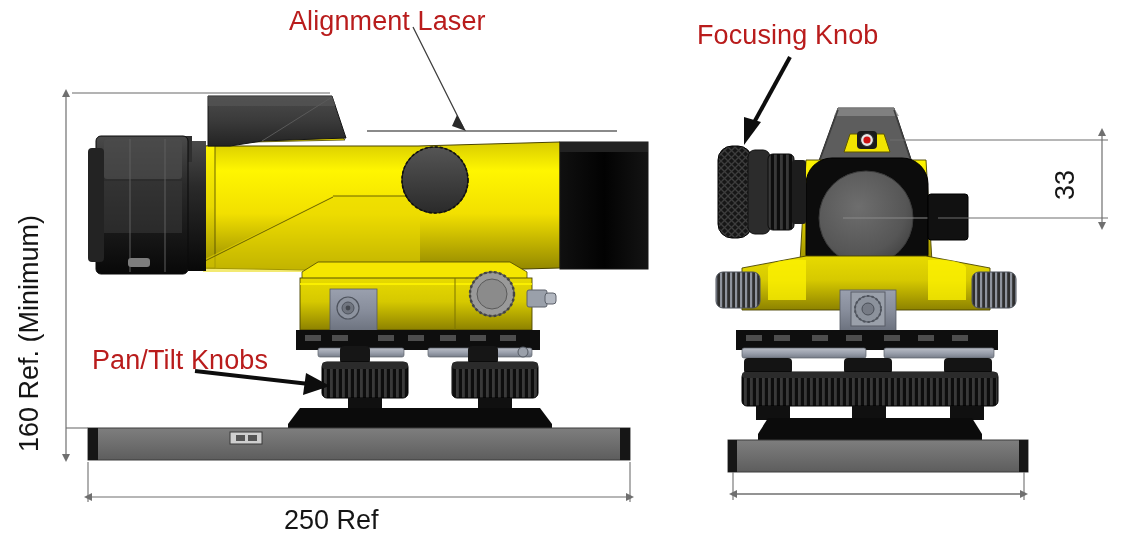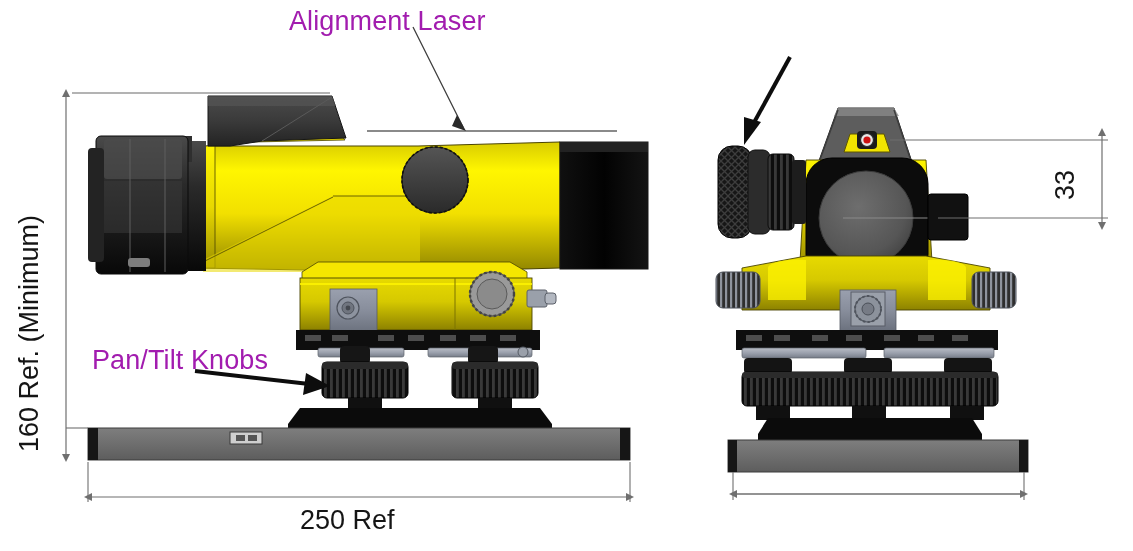--- a/index.html
+++ b/index.html
@@ -1,19 +1,19 @@
 <!DOCTYPE html>
 <html><head>
 <meta charset="utf-8">
 <style>
   html,body{margin:0;padding:0;background:#ffffff;}
   body{width:1133px;height:551px;position:relative;overflow:hidden;
        font-family:"Liberation Sans","DejaVu Sans",sans-serif;color:#111;}
   .stage{position:absolute;inset:0;}
-  .lbl{position:absolute;white-space:nowrap;font-size:27px;color:#a21caf;letter-spacing:.1px;}
+  .lbl{position:absolute;white-space:nowrap;font-size:27px;color:#b91c1c;letter-spacing:.1px;}
   .dimtext{position:absolute;white-space:nowrap;font-size:27px;color:#151515;}
   .rot90{transform:rotate(-90deg);transform-origin:left top;}
   svg{position:absolute;left:0;top:0;overflow:visible;}
 </style>
 </head>
 <body>
 
 <div class="stage">
 
   <svg width="1133" height="551">
@@ -295,21 +295,22 @@
     <g>
       <line x1="790" y1="57" x2="751" y2="128" stroke="#0d0d0d" stroke-width="4"></line>
       <path d="M761,122 L744,145 L744,117 Z" fill="#0d0d0d"></path>
     </g>
   </svg>
 
   <div class="lbl" style="left:289px;top:6px;">Alignment Laser</div>
 
   <div class="lbl" style="left:92px;top:345px;text-align:center;">Pan/Tilt Knobs</div>
 
+  <div class="lbl" style="left:697px;top:20px;">Focusing Knob</div>
 
   <div class="dimtext rot90" style="left:14px;top:452px;">160 Ref. (Minimum)</div>
 
-  <div class="dimtext" style="left:300px;top:505px;">250 Ref</div>
+  <div class="dimtext" style="left:284px;top:505px;">250 Ref</div>
 
   <div class="dimtext rot90" style="left:1050px;top:200px;">33</div>
 
 
 </div>
 
 </body></html>

